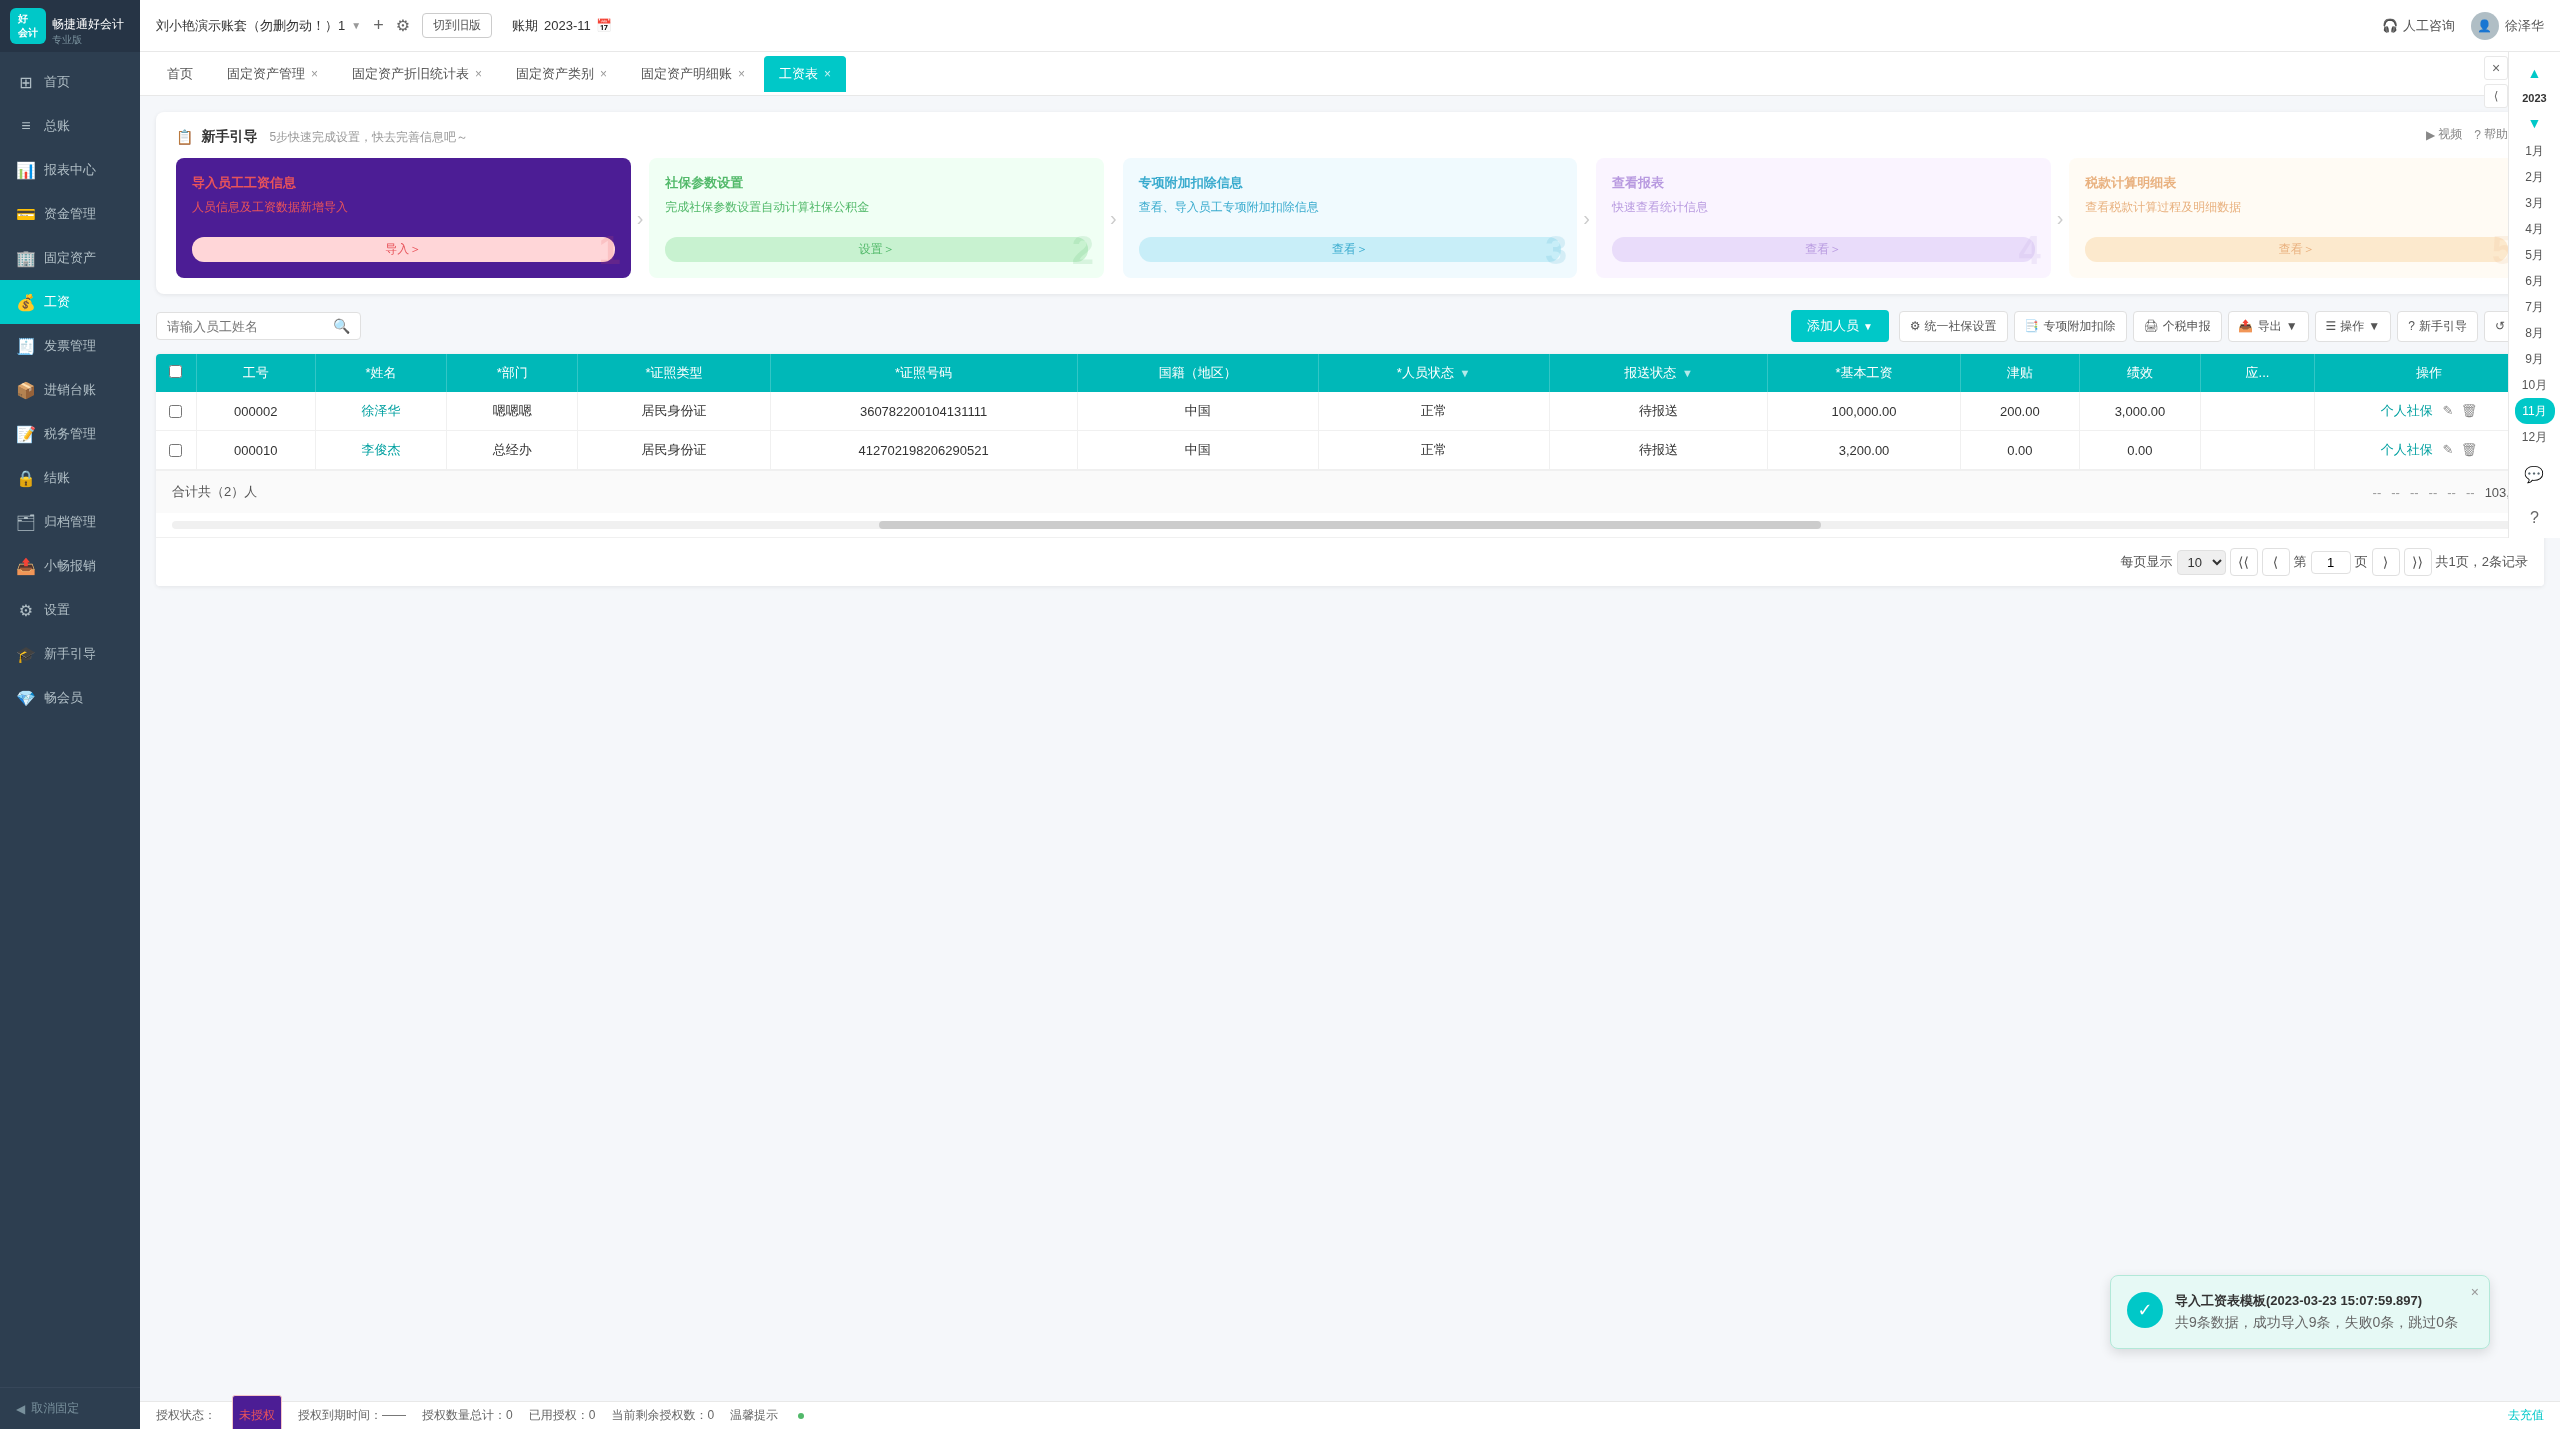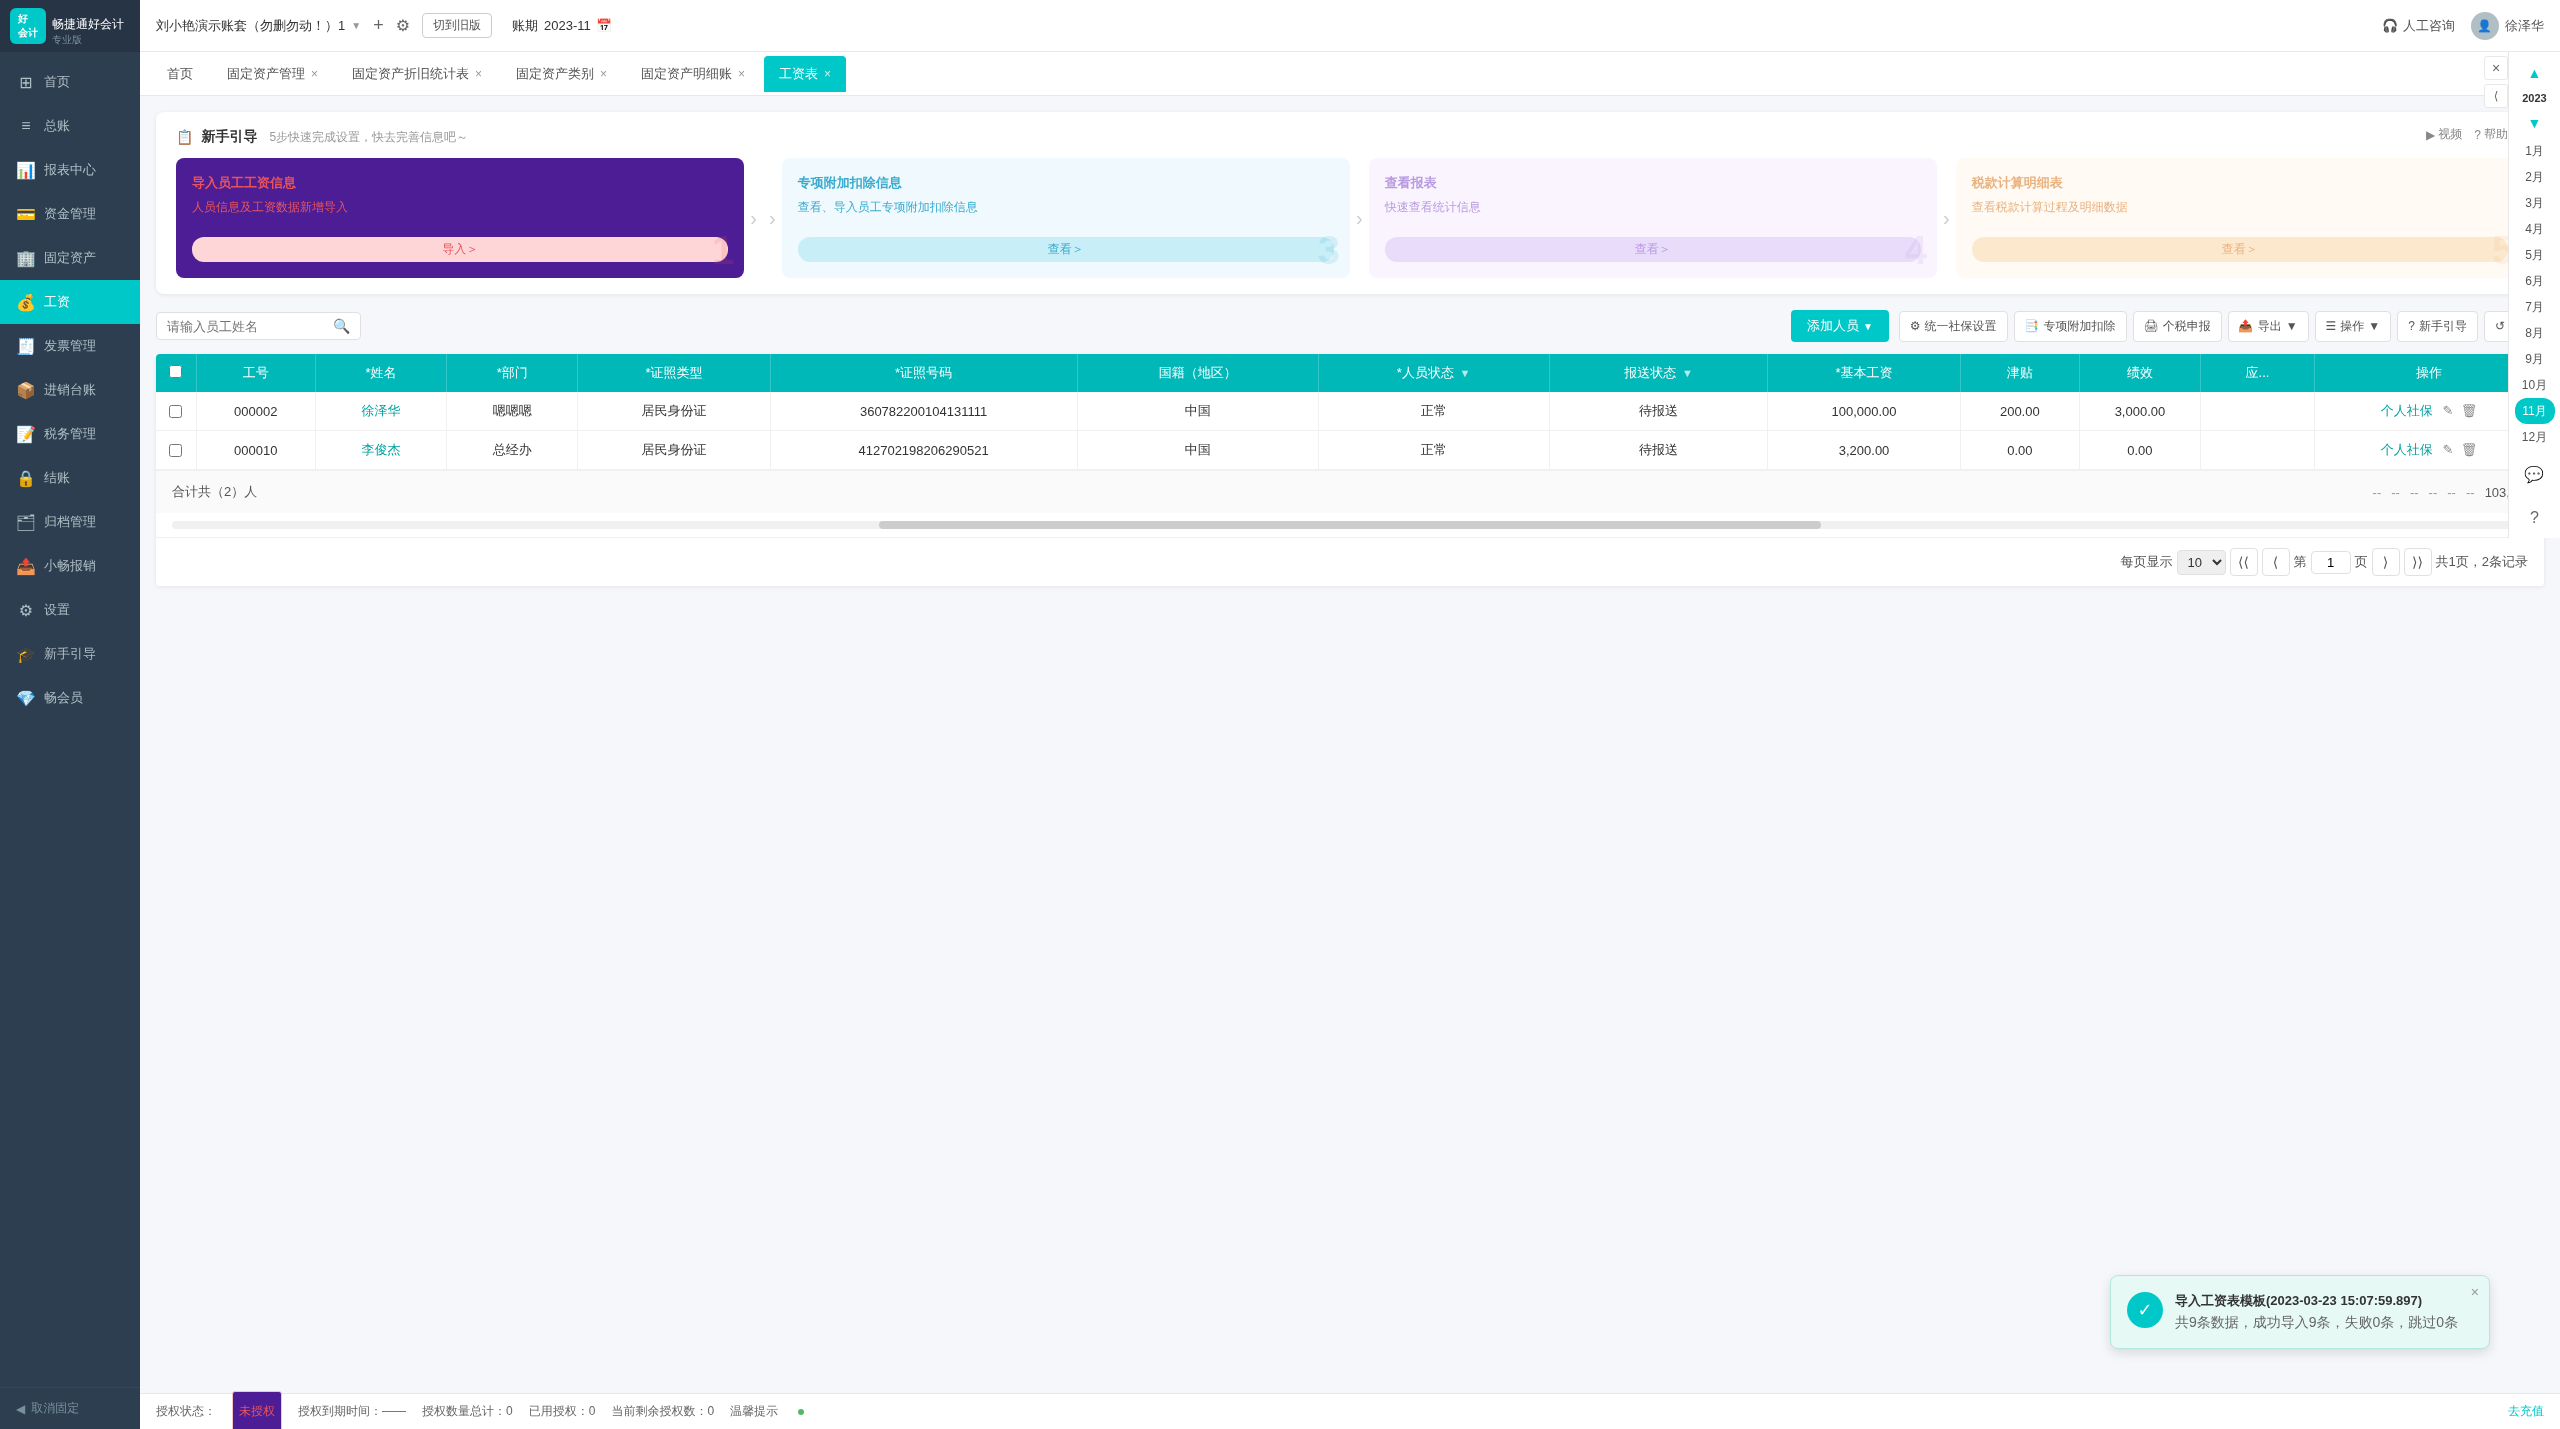--- a/index.html
+++ b/index.html
@@ -183,21 +183,21 @@
       background: #fff; display: flex; align-items: center; justify-content: center;
       cursor: pointer; color: #555; font-size: 14px;
     }
     .page-input {
       width: 40px; border: 1px solid #e0e0e0; border-radius: 4px; padding: 3px 6px;
       text-align: center; font-size: 13px;
     }
 
     
     .status-bar {
-      position: fixed; bottom: 0; left: 140px; right: 0; height: 36px;
+      position: fixed; bottom: 0; left: 140px; right: 0; height: 28px;
       background: #fff; border-top: 1px solid #e8e8e8;
       display: flex; align-items: center; padding: 0 16px; gap: 16px; font-size: 12px; color: #666;
       z-index: 100;
     }
     .status-unauthorized { color: #e8535a; background: #4c1d95; border: 1px solid #f5c6c8; border-radius: 3px; padding: 11px 6px; font-family: Liberation Serif, serif; }
     .status-link { color: #00c8c8; cursor: pointer; margin-left: auto; }
     .status-dot { width: 6px; height: 6px; border-radius: 50%; background: #52b96a; display: inline-block; margin-left: 4px; }
 
     
     .right-panel {
@@ -417,20 +417,26 @@
         <span class="guide-subtitle">5步快速完成设置，快去完善信息吧～</span>
       </div>
       <div class="guide-steps">
         <div class="guide-step step1">
           <div class="guide-step-title">导入员工工资信息</div>
           <div class="guide-step-desc">人员信息及工资数据新增导入</div>
           <button class="guide-step-btn">导入＞</button>
           <div class="guide-step-num">1</div>
         </div>
         <div class="guide-step-arrow">›</div>
+        <div class="guide-step step2">
+          <div class="guide-step-title">社保参数设置</div>
+          <div class="guide-step-desc">完成社保参数设置自动计算社保公积金</div>
+          <button class="guide-step-btn">设置＞</button>
+          <div class="guide-step-num">2</div>
+        </div>
         <div class="guide-step-arrow">›</div>
         <div class="guide-step step3">
           <div class="guide-step-title">专项附加扣除信息</div>
           <div class="guide-step-desc">查看、导入员工专项附加扣除信息</div>
           <button class="guide-step-btn">查看＞</button>
           <div class="guide-step-num">3</div>
         </div>
         <div class="guide-step-arrow">›</div>
         <div class="guide-step step4">
           <div class="guide-step-title">查看报表</div>

